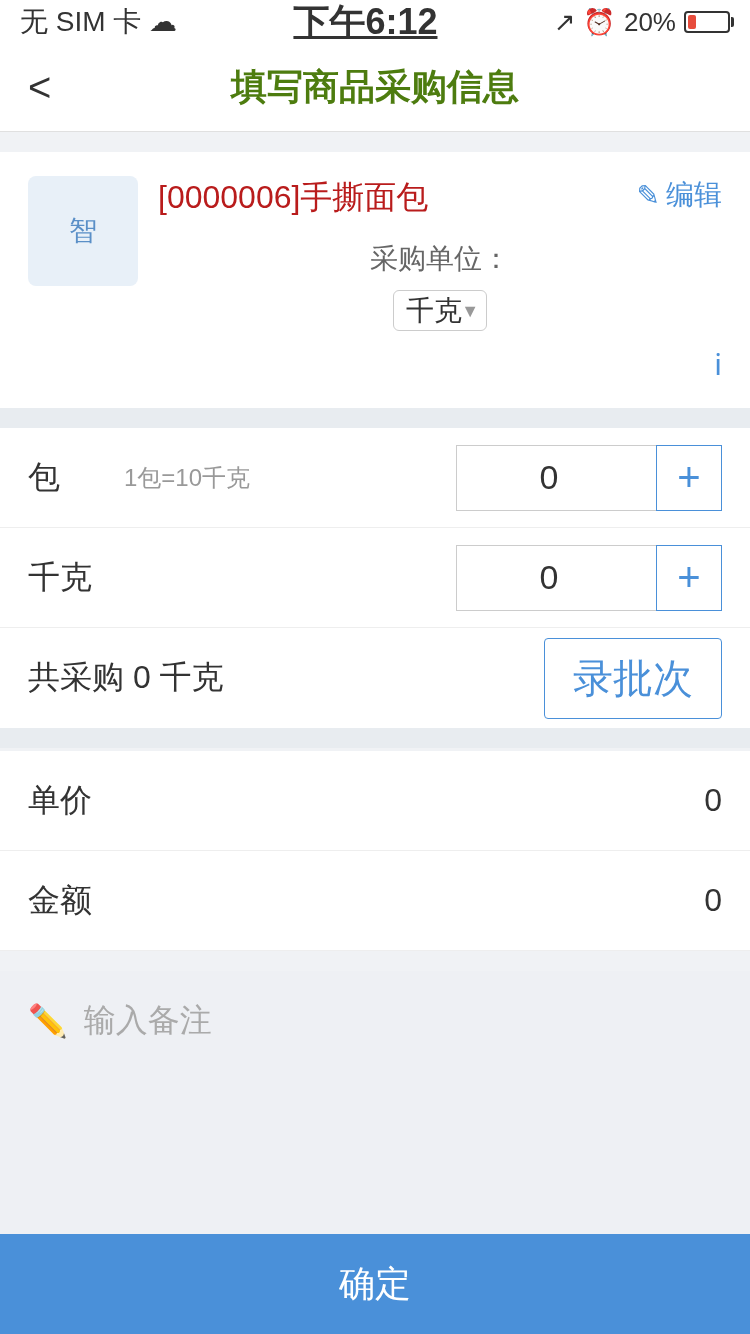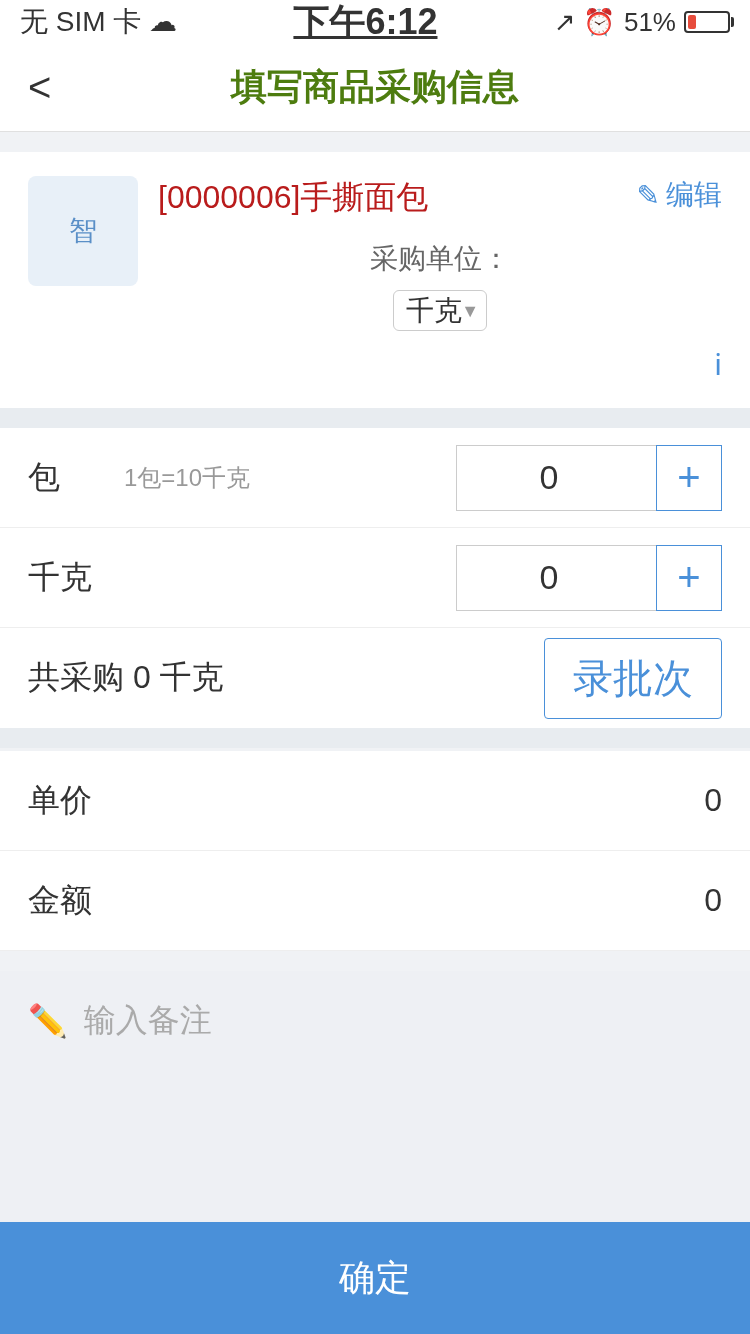--- a/index.html
+++ b/index.html
@@ -255,21 +255,21 @@
       height: 200px;
       background: #eef0f4;
     }
 
     
     .confirm-btn-bar {
       position: fixed;
       bottom: 0;
       left: 0;
       width: 750px;
-      height: 112px;
+      height: 100px;
       background: #4a90d9;
       display: flex;
       align-items: center;
       justify-content: center;
       cursor: pointer;
     }
     .confirm-btn-text {
       font-size: 36px;
       color: #fff;
       font-weight: 500;
@@ -281,21 +281,21 @@
 <body>
 
 <div class="status-bar">
   <div class="status-left">
     <span>无 SIM 卡 ☁</span>
   </div>
   <div class="status-center">下午6:12</div>
   <div class="status-right">
     <span>↗</span>
     <span>⏰</span>
-    <span>51%</span>
+    <span>20%</span>
     <div class="battery">
       <div class="battery-fill"></div>
     </div>
   </div>
 </div>
 
 <div class="nav-bar">
   <div class="nav-back">&lt;</div>
   <div class="nav-title">填写商品采购信息</div>
 </div>

